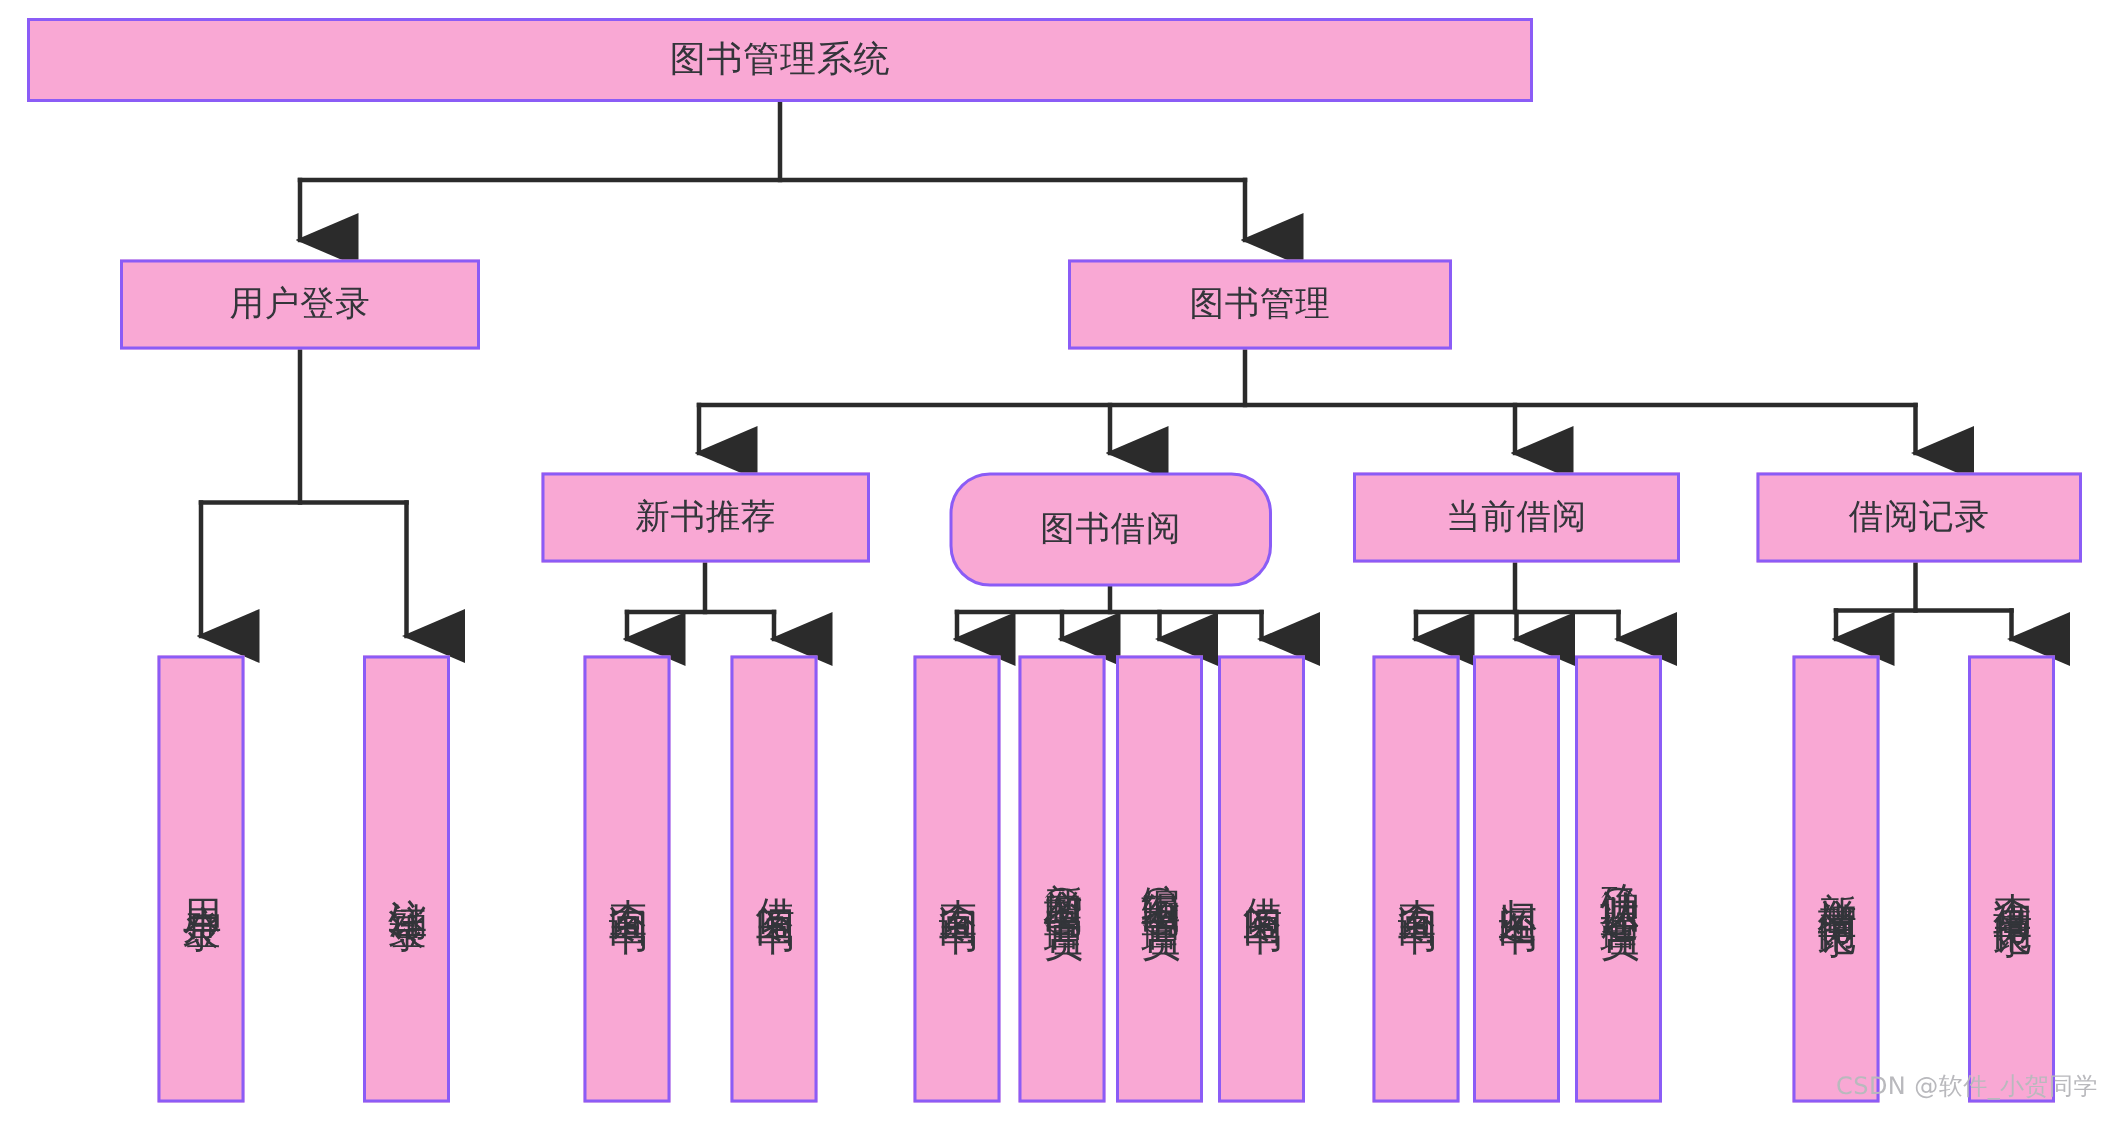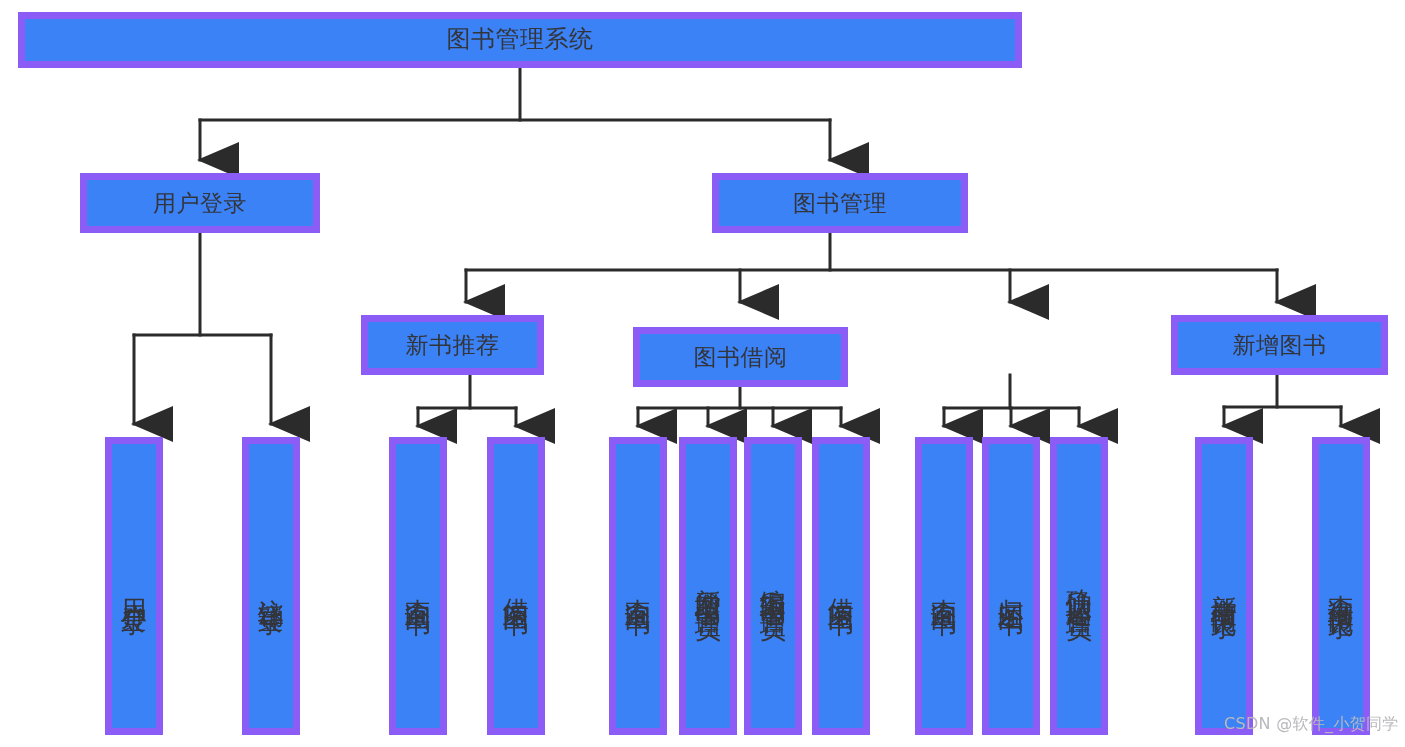--- a/index.html
+++ b/index.html
@@ -18,22 +18,22 @@
   #edges{
     position:absolute;
     left:0; top:0;
     width:1405px;
     height:747px;
     pointer-events:none;
   }
   .node{
     position:absolute;
     box-sizing:border-box;
-    background:#3b82f6;
-    border:7px solid #8b5cf6;
+    background:#f9a8d4;
+    border:2px solid #8b5cf6;
     display:flex;
     align-items:center;
     justify-content:center;
     color:#2f2f33;
   }
   .node .label{
     display:block;
     text-align:center;
     line-height:1.06;
     color:#33353a;
@@ -134,31 +134,34 @@
   </div>
 
   <div class="node h" style="left:80px; top:173px; width:240px; height:60px;">
     <span class="label">用户登录</span>
   </div>
 
   <div class="node h" style="left:712px; top:173px; width:256px; height:60px;">
     <span class="label">图书管理</span>
   </div>
 
-  <div class="node h" style="left:361px; top:315px; width:183px; height:60px;">
+  <div class="node h" style="left:361px; top:315px; width:219px; height:60px;">
     <span class="label">新书推荐</span>
   </div>
 
-  <div class="node h" style="left:633px; top:327px; width:215px; height:60px;">
+  <div class="node h" style="left:633px; top:315px; width:215px; height:76px;border-radius:27px;">
     <span class="label">图书借阅</span>
   </div>
 
+  <div class="node h" style="left:902px; top:315px; width:218px; height:60px;">
+    <span class="label">当前借阅</span>
+  </div>
 
   <div class="node h" style="left:1171px; top:315px; width:217px; height:60px;">
-    <span class="label">新增图书</span>
+    <span class="label">借阅记录</span>
   </div>
 
   <div class="node v" style="left:105px; top:437px; width:58px; height:298px;">
     <span class="label">用户登录</span>
   </div>
 
   <div class="node v" style="left:242px; top:437px; width:58px; height:298px;">
     <span class="label">注销登录</span>
   </div>
 

